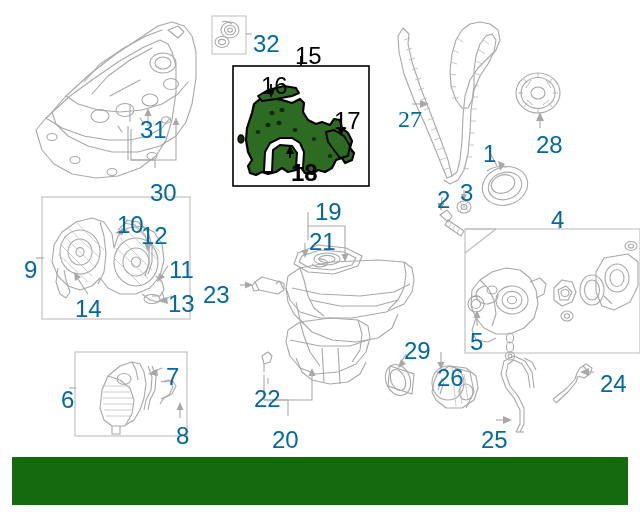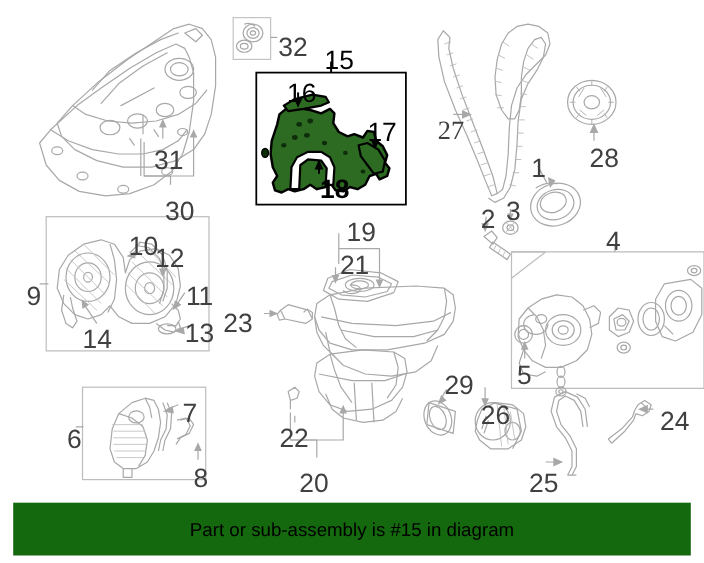--- a/index.html
+++ b/index.html
@@ -24,21 +24,21 @@
     position: absolute;
     left: 0; top: 0;
     width: 640px;
     height: 455px;
   }
   .callout {
     position: absolute;
     font-family: "Liberation Sans", sans-serif;
     font-size: 24px;
     line-height: 1;
-    color: #404040;
+    color: #0369a1;
     user-select: none;
     white-space: nowrap;
   }
   .callout.hl {
     color: #000000;
     font-weight: 400;
     text-align: center;
   }
   #banner {
     position: absolute;
@@ -533,21 +533,20 @@
       <div class="callout" style="left: 309px; top: 230px;">21</div>
       <div class="callout" style="left: 254px; top: 387px;">22</div>
       <div class="callout" style="left: 203px; top: 283px; text-align: center;">23</div>
       <div class="callout" style="left: 600px; top: 372px;">24</div>
       <div class="callout" style="left: 481px; top: 428px;">25</div>
       <div class="callout" style="left: 437px; top: 366px;">26</div>
       <div class="callout" style="left: 398px; top: 107px; font-family: Liberation Serif, serif;">27</div>
       <div class="callout" style="left: 536px; top: 133px;">28</div>
       <div class="callout" style="left: 404px; top: 339px;">29</div>
       <div class="callout" style="left: 150px; top: 169px; margin-top: 12px;">30</div>
-      <div class="callout" style="left: 140px; top: 135px;">31</div>
+      <div class="callout" style="left: 140px; top: 118px;">31</div>
       <div class="callout" style="left: 253px; top: 32px;">32</div>
     </div>
 
   <div id="banner" style="background: rgb(20, 104, 13); color: rgb(0, 0, 0);">
-    <div class="bline">Part or sub-assembly is #15 in diagram</div>
   </div>
 
 </div>
 
 </body></html>

